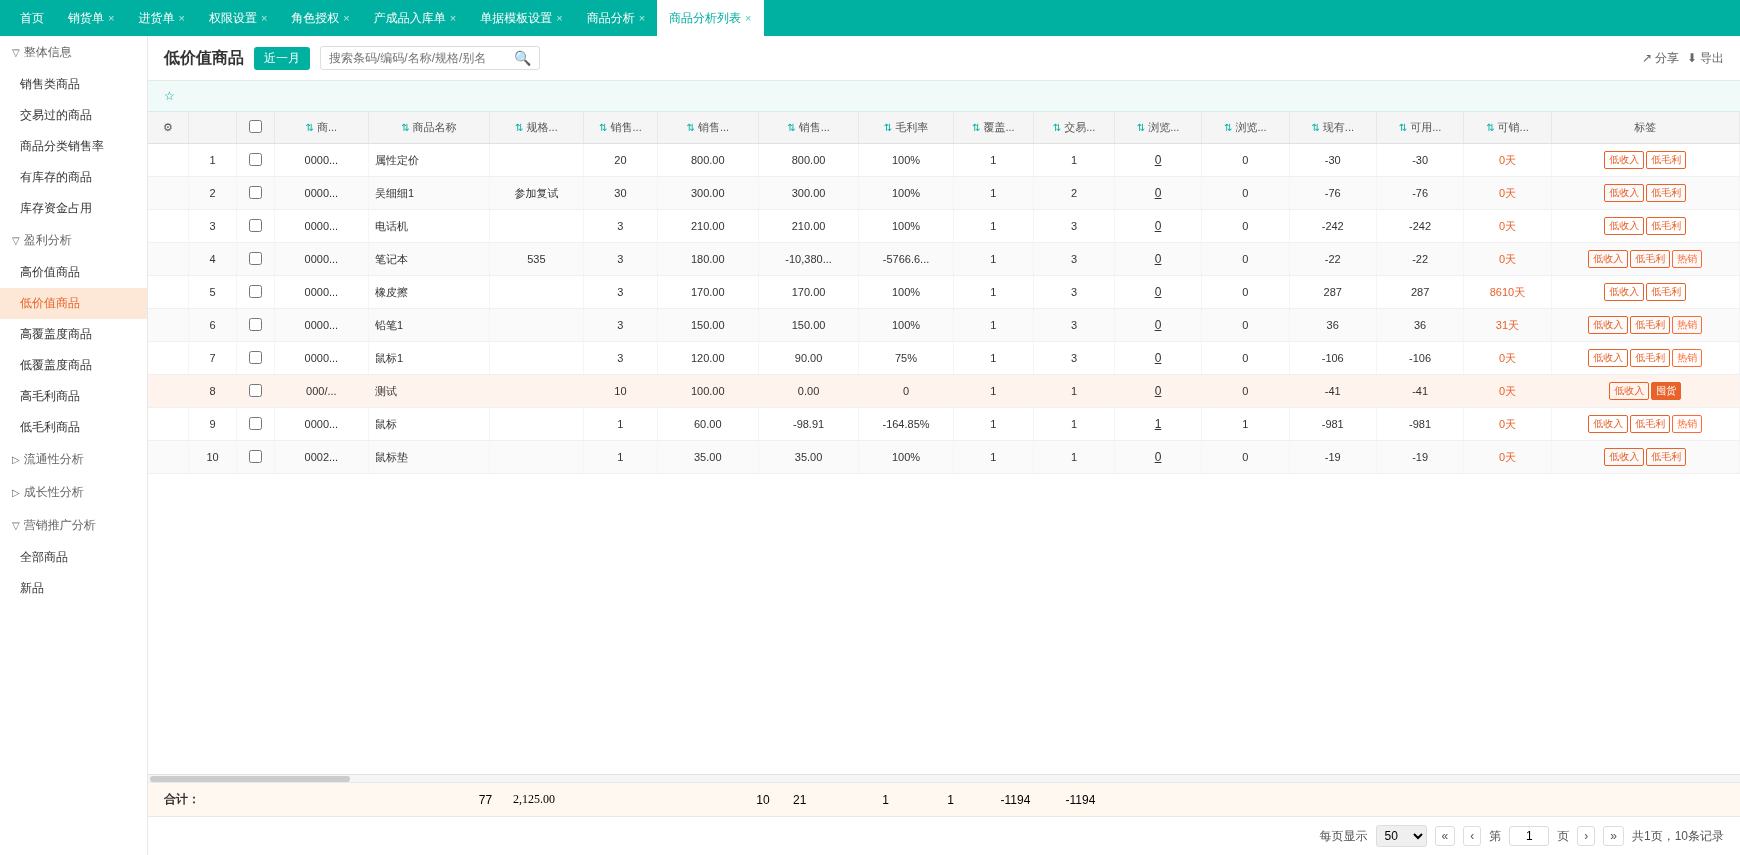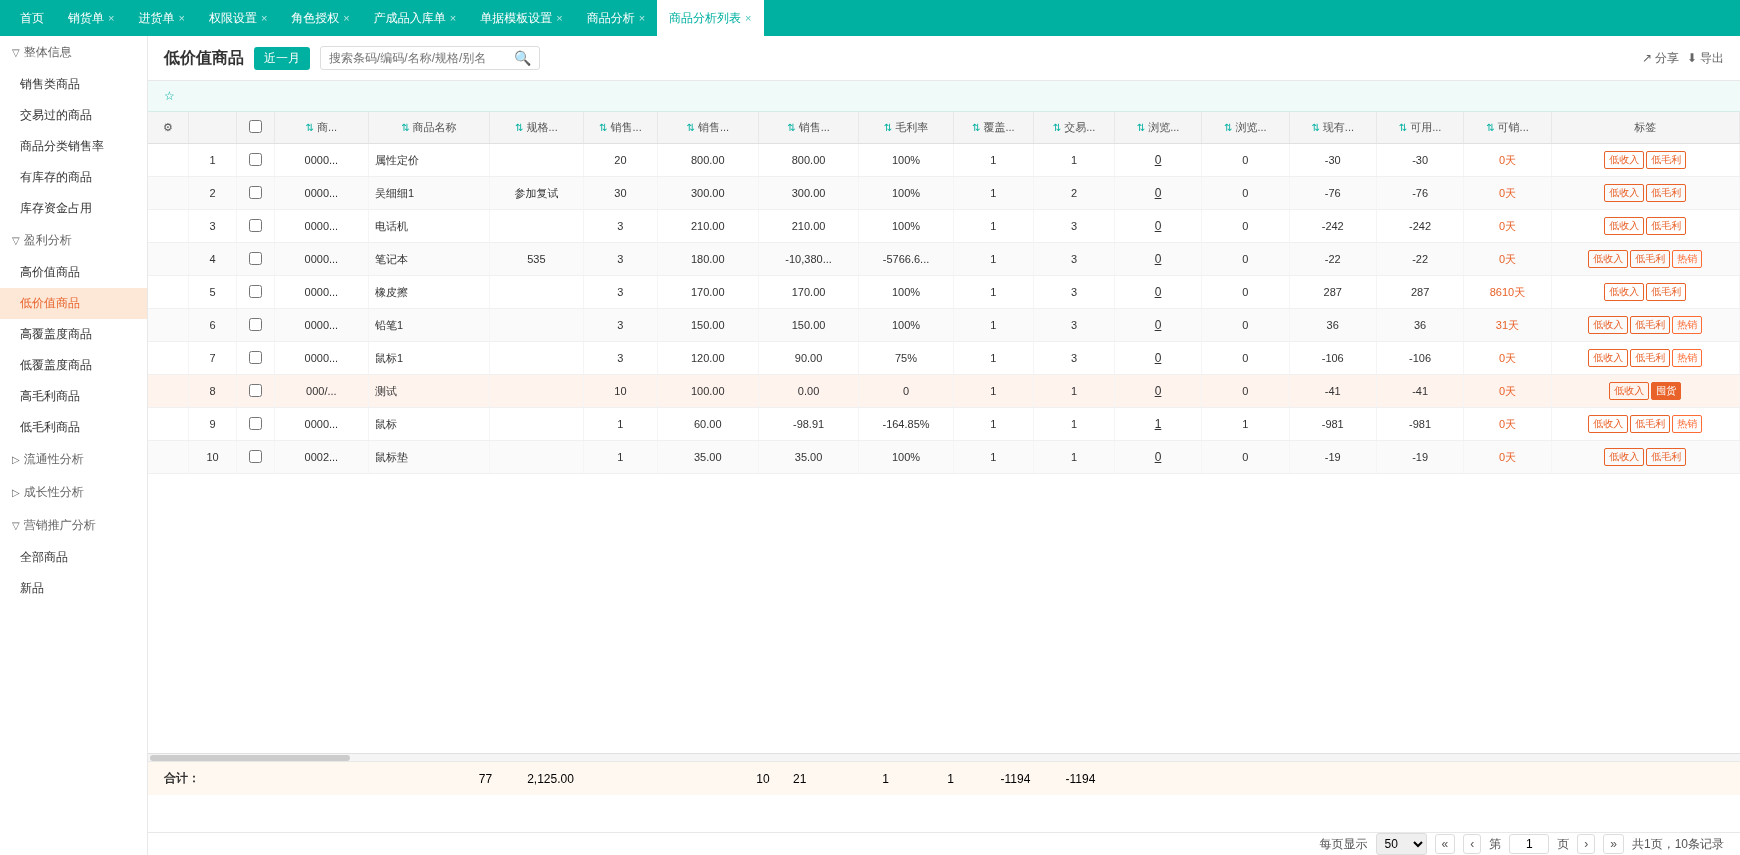--- a/index.html
+++ b/index.html
@@ -205,27 +205,26 @@
     }
     .footer-label {
       font-weight: bold;
       color: #333;
       margin-right: 28px;
     }
 
     
     .pagination-bar {
       border-top: 1px solid #e8e8e8;
-      padding: 0 16px;
+      padding: 8px 16px;
       display: flex;
       align-items: center;
       justify-content: flex-end;
       gap: 8px;
       background: #fff;
-      margin-top: 37px;
     }
     .pagination-bar span { color: #555; font-size: 12px; }
     .page-select {
       border: 1px solid #ddd;
       padding: 2px 4px;
       border-radius: 3px;
       font-size: 12px;
     }
     .page-btn {
       border: 1px solid #ddd;
@@ -663,21 +662,21 @@
 
     <div class="scroll-bar-area">
       <div class="scroll-thumb"></div>
     </div>
 
     <div class="table-footer">
       <span class="footer-label">合计：</span>
       <div style="display:flex; gap:0; flex:1; align-items:center;">
         <span style="width:230px; display:inline-block;"></span>
         <span style="width:55px; text-align:center;">77</span>
-        <span style="width:75px; text-align:center;">2,125.00</span>
+        <span style="width:75px; text-align:left;font-family:Liberation Serif, serif;">2,125.00</span>
         <span style="width:75px; text-align:center;"></span>
         <span style="width:70px; text-align:center;"></span>
         <span style="width:60px; text-align:center;">10</span>
         <span style="width:60px; text-align:left;">21</span>
         <span style="width:65px; text-align:center;">1</span>
         <span style="width:65px; text-align:center;">1</span>
         <span style="width:65px; text-align:center;">-1194</span>
         <span style="width:65px; text-align:center;">-1194</span>
       </div>
     </div>

